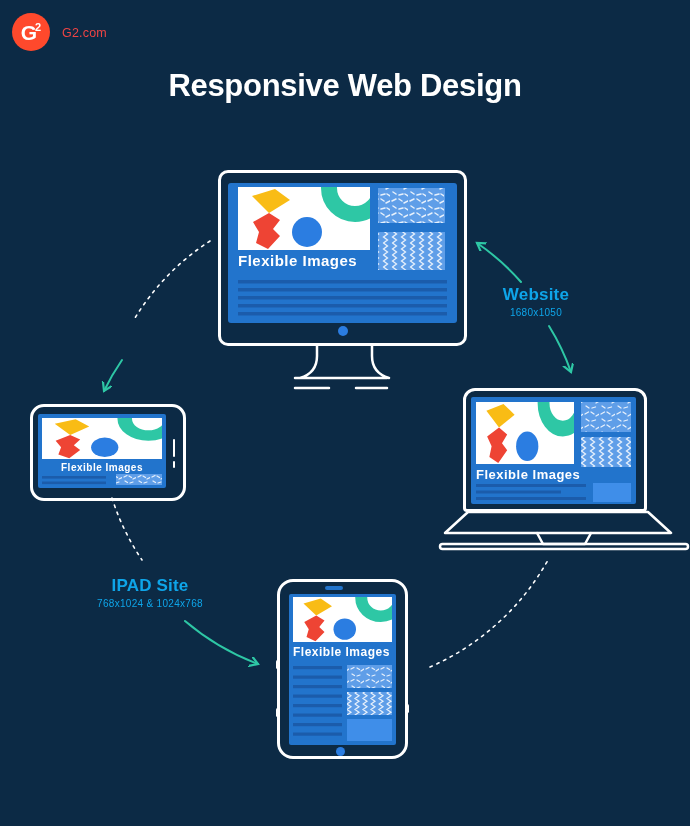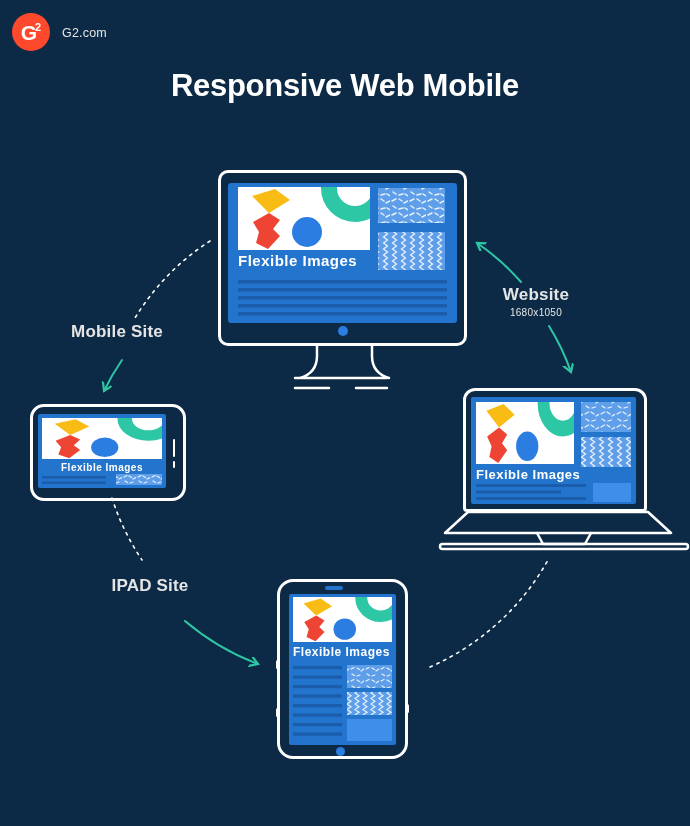--- a/index.html
+++ b/index.html
@@ -9,21 +9,21 @@
   }
   *{box-sizing:border-box}
   body{margin:0;background:var(--bg);font-family:"Liberation Sans",sans-serif;}
   .stage{position:relative;width:690px;height:826px;background:var(--bg);overflow:hidden;}
 
   
   .logo{position:absolute;left:12px;top:13px;width:38px;height:38px;border-radius:50%;
         background:var(--logo-red);display:flex;align-items:center;justify-content:center;color:#fff;}
   .logo .g{font-size:21px;font-weight:bold;line-height:1;}
   .logo .sup{font-size:11px;font-weight:bold;line-height:1;margin:-10px 0 0 -2px;}
-  .brand{position:absolute;left:62px;top:26px;color:#e5e5e5;font-size:12.5px;letter-spacing:.2px;}
+  .brand{position:absolute;left:62px;top:26px;color:#ef4444;font-size:12.5px;letter-spacing:.2px;}
 
   .title{position:absolute;left:0;top:68px;width:100%;text-align:center;color:#fff;
          font-size:31px;font-weight:bold;letter-spacing:-.3px;}
 
   
   .frame{position:absolute;border:3px solid var(--outline-white);text-align:center;}
   .screen{position:absolute;background:var(--screen-blue);}
   .svg-label{fill:#fff;font-weight:bold;font-family:"Liberation Sans",sans-serif;letter-spacing:.5px;}
   .panel{fill:var(--panel-blue)}
   .bright{fill:var(--bright-blue)}
@@ -35,21 +35,21 @@
   .outline-path{fill:none;stroke:var(--outline-white);stroke-width:2.5;stroke-linejoin:round;stroke-linecap:round}
   .dot{position:absolute;border-radius:50%;background:var(--shape-blue);}
   .tick{position:absolute;background:#fff;border-radius:2px;}
 
   
   .overlay{position:absolute;left:0;top:0;pointer-events:none;}
   .dashed{fill:none;stroke:#fff;stroke-width:1.6;stroke-dasharray:2.5 5;stroke-linecap:round;}
   .arrow{fill:none;stroke:var(--teal);stroke-width:2;stroke-linecap:round;}
 
   
-  .anno{position:absolute;text-align:center;color:#e5e5e5;}
+  .anno{position:absolute;text-align:center;color:#0ea5e9;}
   .anno .t{font-size:17px;font-weight:bold;letter-spacing:.2px;}
   .anno .s{font-size:10px;margin-top:2px;letter-spacing:.3px;}
 </style>
 </head>
 <body>
 
 <div class="stage">
 
   <svg class="overlay" width="690" height="826" viewBox="0 0 690 826">
     <defs>
@@ -65,21 +65,21 @@
     <path class="arrow" d="M549,326 A238,238 0 0 1 571,372" marker-end="url(#ah)"></path>
     <path class="arrow" d="M185,621 A247,247 0 0 0 258,664" marker-end="url(#ah)"></path>
   </svg>
 
   <div class="logo">
     <span class="g">G</span>
     <span class="sup">2</span>
   </div>
   <div class="brand">G2.com</div>
 
-  <div class="title">Responsive Web Mobile</div>
+  <div class="title">Responsive Web Design</div>
 
   <div class="frame" style="left:218px;top:170px;width:249px;height:176px;border-radius:10px;">
     <div class="screen" style="left:7px;top:10px;width:229px;height:140px;border-radius:3px;">
       <svg width="229" height="140" viewBox="0 0 229 140">
         <defs>
           <pattern id="cfA" width="18" height="14" patternUnits="userSpaceOnUse">
             <path class="pat" d="M2,4 l4,-2 M9,2 l3,2 M14,6 l4,-2 M3,9 l3,2 M9,12 l4,-1 M15,11 l3,2"></path>
           </pattern>
           <pattern id="zzA" width="9" height="12" patternUnits="userSpaceOnUse">
             <path class="pat" style="stroke-width:1.3" d="M2.5,0 L6.5,3 L2.5,6 L6.5,9 L2.5,12"></path>
@@ -216,23 +216,23 @@
         <rect class="bright" x="58" y="125" width="45" height="22"></rect>
       </svg>
     </div>
     <div class="dot" style="left:56px;top:165px;width:9px;height:9px;"></div>
     <div class="tick" style="left:-4px;top:78px;width:3px;height:9px;"></div>
     <div class="tick" style="left:-4px;top:126px;width:3px;height:9px;"></div>
     <div class="tick" style="right:-4px;top:122px;width:3px;height:9px;"></div>
   </div>
 
   <div class="anno" style="left:37px;top:322px;width:160px;">
-    <div class="t">Mobile Site</div>
   </div>
   <div class="anno" style="left:466px;top:285px;width:140px;">
     <div class="t">Website</div>
     <div class="s">1680x1050</div>
   </div>
   <div class="anno" style="left:55px;top:576px;width:190px;">
     <div class="t">IPAD Site</div>
+    <div class="s">768x1024 &amp; 1024x768</div>
   </div>
 
 </div>
 
 </body></html>

